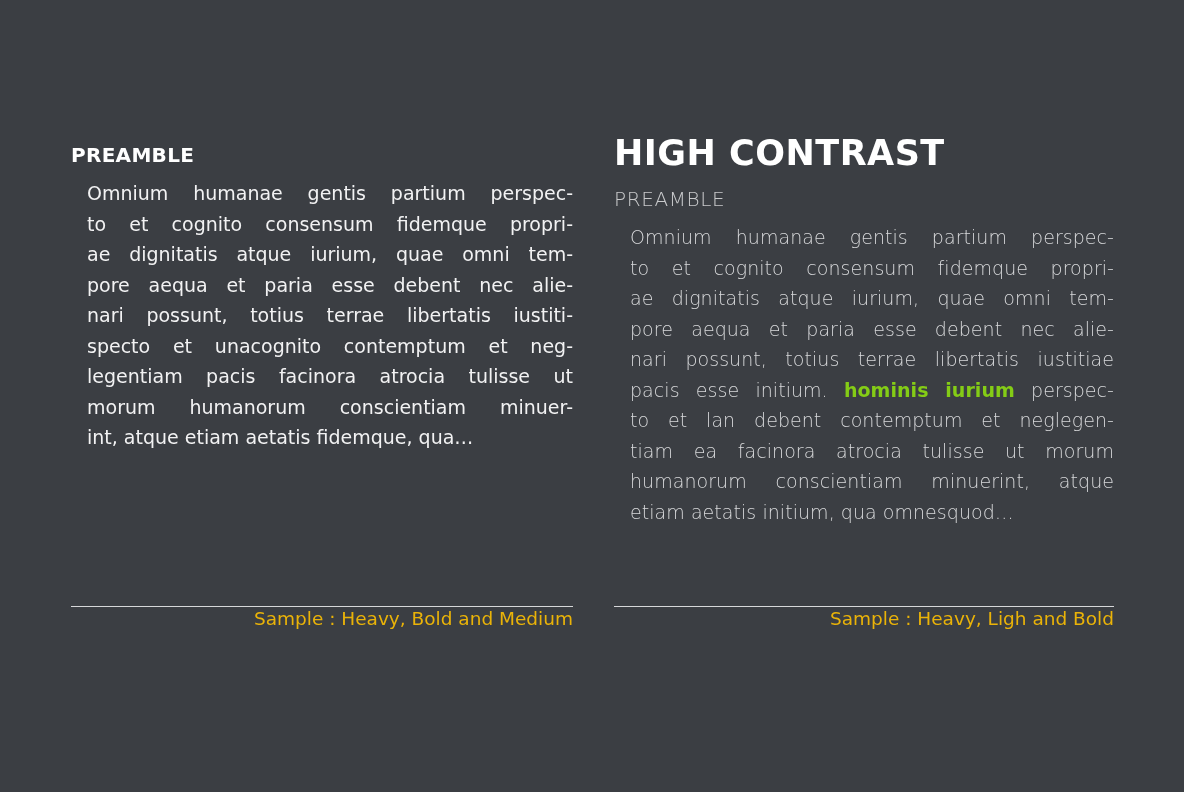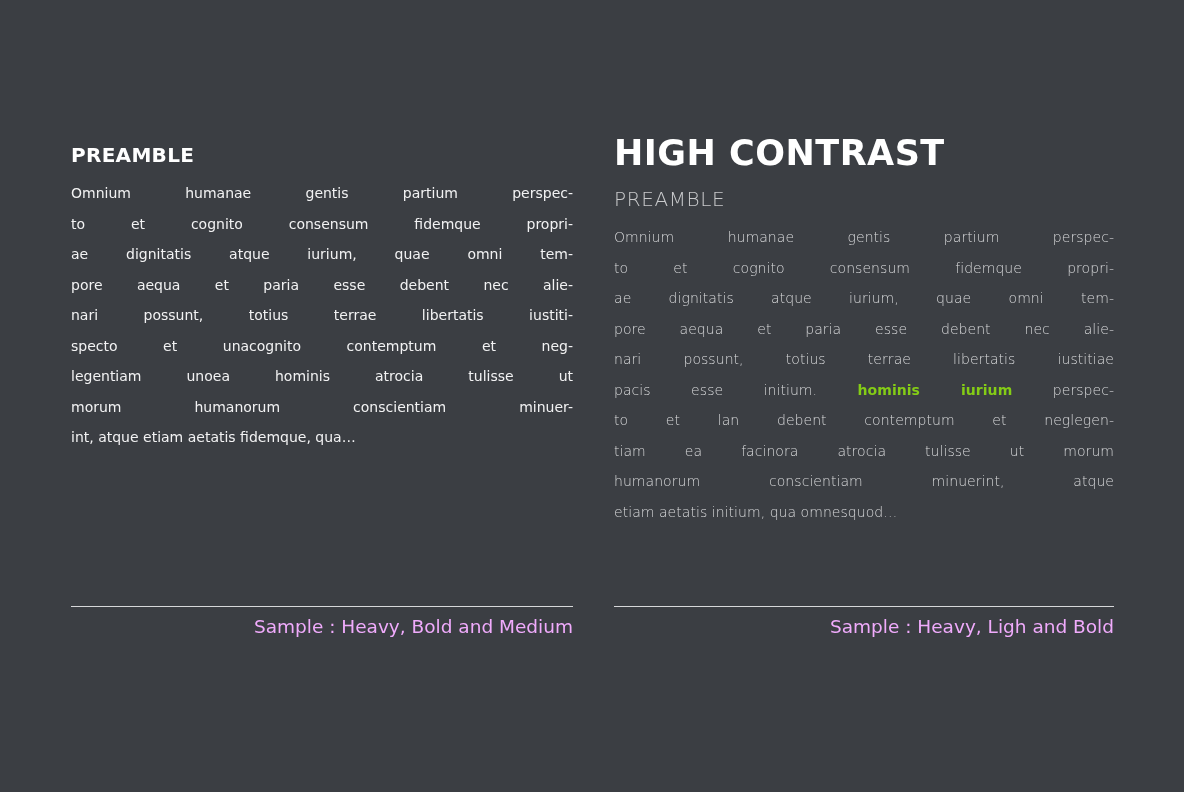--- a/index.html
+++ b/index.html
@@ -39,22 +39,23 @@
       margin: 10px 0 0 0;
       height: 28px;
       letter-spacing: 0.3px;
       white-space: nowrap;
     }
     .subtitle.bold { font-weight: bold; color: #ffffff; }
     .subtitle.light { font-weight: 300; color: #c9cacc; letter-spacing: 0.6px; }
 
     .body {
       margin-top: 8px;
-      font-size: 14px;
+      font-size: 19px;
       line-height: 30.5px;
+      margin-left: 16px;
     }
     .line {
       display: block;
       white-space: nowrap;
       text-align-last: justify;
       text-align: justify;
       width: 100%;
       height: 30.5px;
       overflow: hidden;
     }
@@ -72,39 +73,39 @@
     .footer.right { left: 614px; width: 500px; }
     .rule {
       height: 1px;
       background: #d6d7d9;
       width: 100%;
     }
     .caption {
       text-align: right;
       font-size: 18.5px;
       line-height: 24px;
-      margin-top: 8px;
-      color: #f0abfc;
+      margin-top: 0;
+      color: #eab308;
       font-weight: normal;
       white-space: nowrap;
     }
   </style>
 </head>
 <body>
 
 <section class="column col-left">
   <h2 class="subtitle bold">PREAMBLE</h2>
   <div class="body medium">
     <span class="line">Omnium humanae gentis partium perspec-</span>
     <span class="line">to et cognito consensum fidemque propri-</span>
     <span class="line">ae dignitatis atque iurium, quae omni tem-</span>
     <span class="line">pore aequa et paria esse debent nec alie-</span>
     <span class="line">nari possunt, totius terrae libertatis iustiti-</span>
     <span class="line">specto et unacognito contemptum et neg-</span>
-    <span class="line">legentiam unoea hominis atrocia tulisse ut</span>
+    <span class="line">legentiam pacis facinora atrocia tulisse ut</span>
     <span class="line">morum humanorum conscientiam minuer-</span>
     <span class="line last">int, atque etiam aetatis fidemque, qua…</span>
   </div>
 </section>
 
 <section class="column col-right">
   <h1 class="title">HIGH CONTRAST</h1>
   <h2 class="subtitle light">PREAMBLE</h2>
   <div class="body light">
     <span class="line">Omnium humanae gentis partium perspec-</span>

